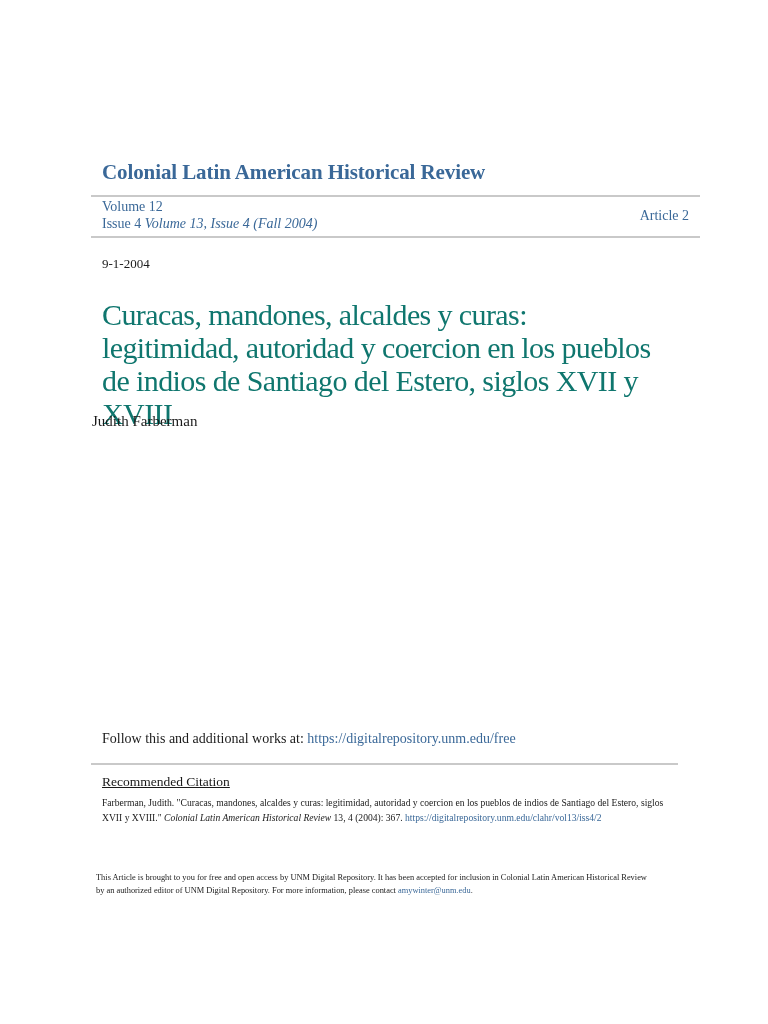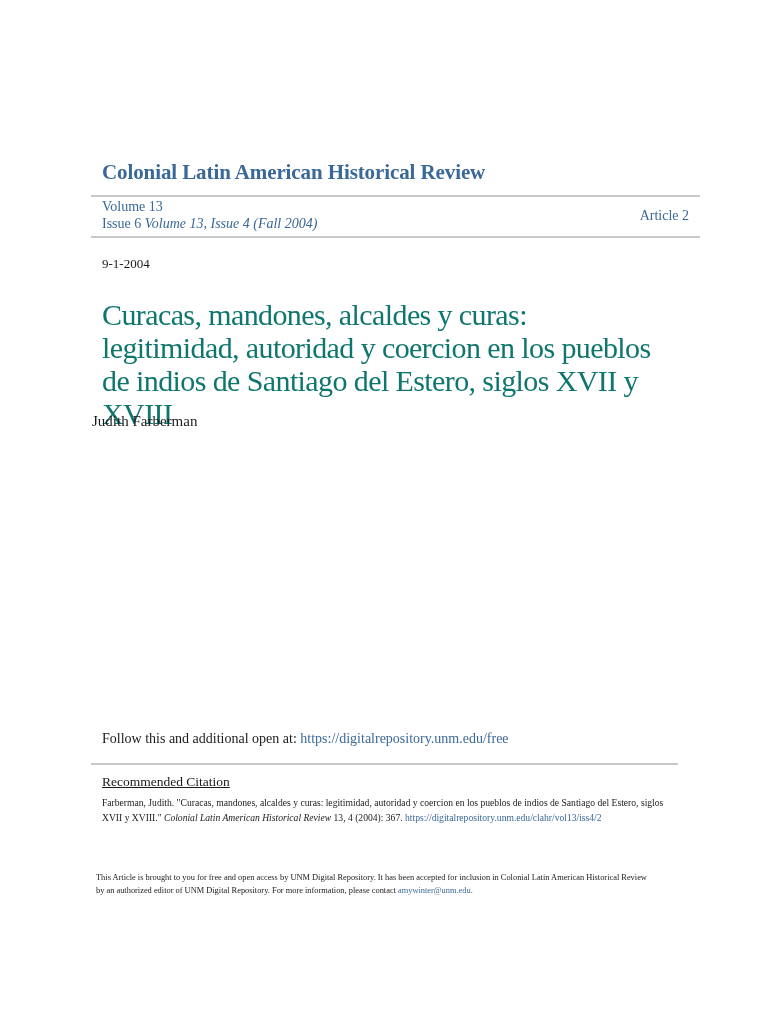--- a/index.html
+++ b/index.html
@@ -98,40 +98,40 @@
     }
   </style>
 </head>
 <body>
 
 <div class="abs journal-title blue">Colonial Latin American Historical Review</div>
 
 <div class="rule rule-top"></div>
 
 <div class="abs volume">
-  <a href="#">Volume 13</a>
+  <a href="#">Volume 12</a>
 </div>
 <div class="abs issue blue">
-  <a href="#">Issue 6</a>
+  <a href="#">Issue 4</a>
   <i><a href="#">Volume 13, Issue 4 (Fall 2004)</a></i>
 </div>
 <div class="abs article">
   <a href="#">Article 2</a>
 </div>
 
 <div class="rule rule-mid"></div>
 
 <div class="abs date">9-1-2004</div>
 
 <div class="abs article-title">Curacas, mandones, alcaldes y curas: legitimidad, autoridad y coercion en los pueblos de indios de Santiago del Estero, siglos XVII y XVIII</div>
 
 <div class="abs author">Judith Farberman</div>
 
 <div class="abs follow">
-  <span>Follow this and additional open at: </span><a href="#">https://digitalrepository.unm.edu/free</a>
+  <span>Follow this and additional works at: </span><a href="#">https://digitalrepository.unm.edu/free</a>
 </div>
 
 <div class="rule rule-follow"></div>
 
 <div class="abs rec-heading">Recommended Citation</div>
 
 <div class="abs citation">
   <span>Farberman, Judith. "Curacas, mandones, alcaldes y curas: legitimidad, autoridad y coercion en los pueblos de indios de Santiago del Estero, siglos XVII y XVIII." </span><i>Colonial Latin American Historical Review</i><span> 13, 4 (2004): 367. </span><a href="#">https://digitalrepository.unm.edu/clahr/vol13/iss4/2</a>
 </div>
 

